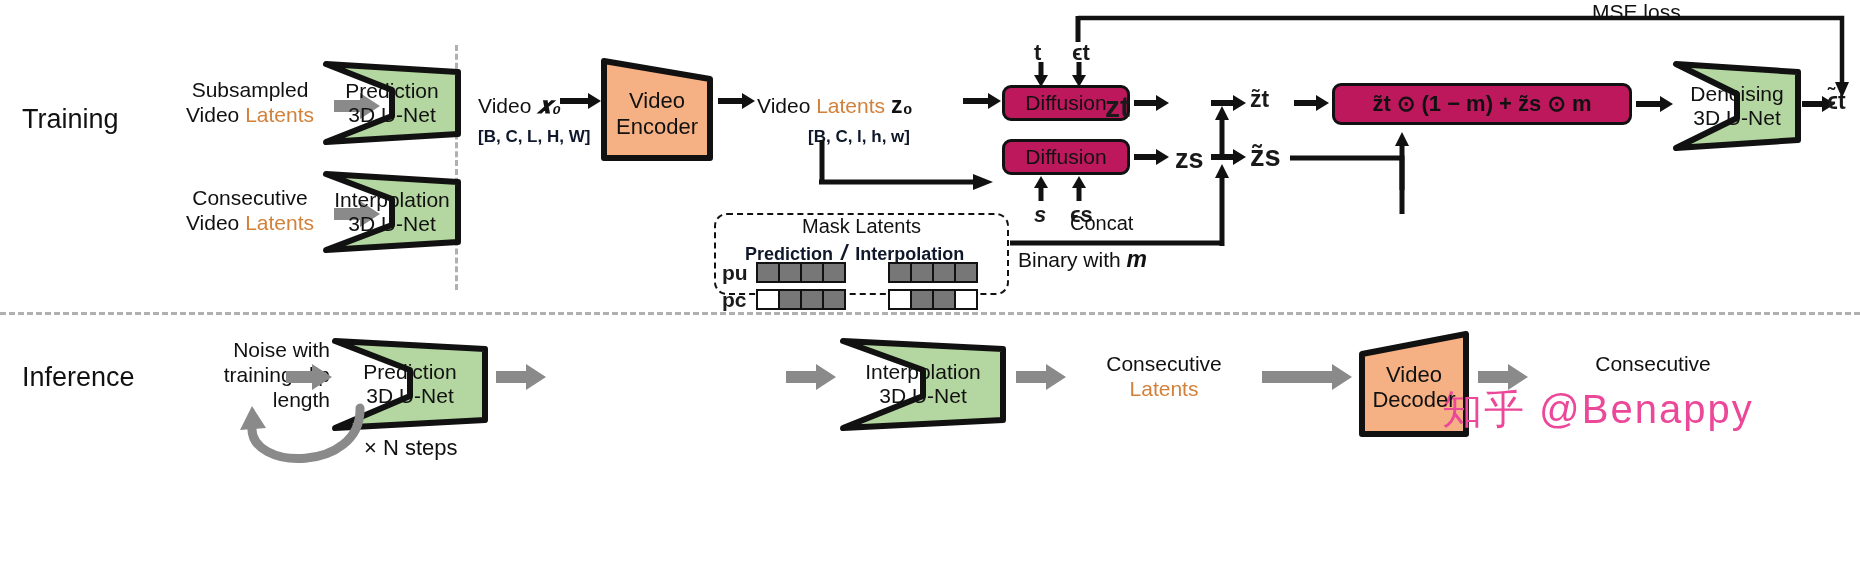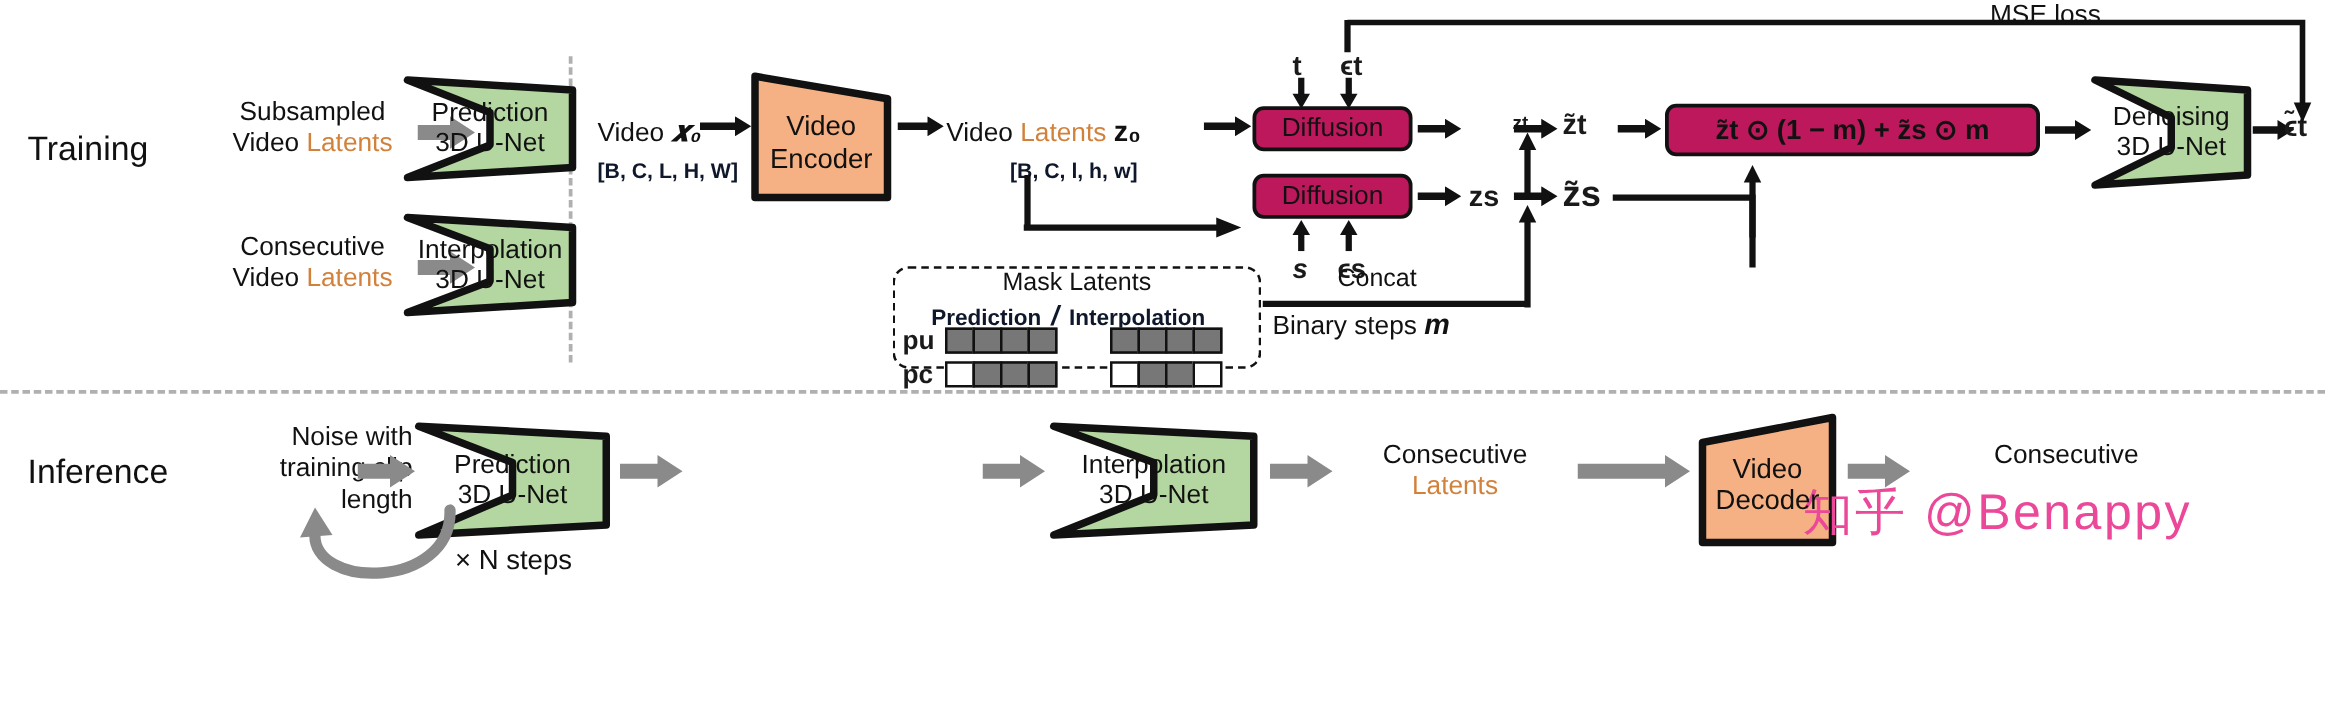--- a/index.html
+++ b/index.html
@@ -175,28 +175,28 @@
   </g>
 </svg>
 <div class="abs mathb" style="left:1034px;top:202px;font-size:22px;font-style:italic;">s</div>
 <div class="abs mathb" style="left:1070px;top:202px;font-size:22px;">ϵs</div>
 
 <svg class="abs" style="left:1134px;top:95px;" width="36" height="16">
   <g fill="#111">
       <path d="M0 5 L22 5 L22 0 L35 8 L22 16 L22 11 L0 11 Z"></path>
     </g>
 </svg>
-<div class="abs mathb" style="left:1210px;top:90px;font-size:15px;">zt</div>
+<div class="abs mathb" style="left:1105px;top:90px;font-size:30px;">zt</div>
 
 <svg class="abs" style="left:1134px;top:149px;" width="36" height="16">
   <g fill="#111">
       <path d="M0 5 L22 5 L22 0 L35 8 L22 16 L22 11 L0 11 Z"></path>
     </g>
 </svg>
-<div class="abs mathb" style="left:1175px;top:144px;font-size:23px;">zs</div>
+<div class="abs mathb" style="left:1175px;top:144px;font-size:27px;">zs</div>
 
 <svg class="abs" style="left:1211px;top:95px;" width="36" height="16">
   <g fill="#111">
       <path d="M0 5 L22 5 L22 0 L35 8 L22 16 L22 11 L0 11 Z"></path>
     </g>
 </svg>
 <div class="abs mathb" style="left:1250px;top:86px;font-size:23px;">z̃t</div>
 
 <svg class="abs" style="left:1211px;top:149px;" width="36" height="16">
   <g fill="#111">
@@ -289,21 +289,21 @@
   <div class="mcell g"></div>
 </div>
 <div class="mrow" style="left:888px;top:289px;">
   <div class="mcell w"></div>
   <div class="mcell g"></div>
   <div class="mcell g"></div>
   <div class="mcell w"></div>
 </div>
 
 <div class="abs txt" style="left:1018px;top:246px;">
-  <span>Binary steps </span><span class="mathb" style="font-size:23px;font-style:italic;">m</span>
+  <span>Binary with </span><span class="mathb" style="font-size:23px;font-style:italic;">m</span>
 </div>
 <svg class="abs" style="left:1010px;top:234px;" width="226" height="18">
   <path d="M0 9 L213 9" stroke="#111" stroke-width="5" fill="none"></path>
 </svg>
 <div class="abs txt" style="left:1070px;top:212px;font-size:20px;">Concat</div>
 
 <div class="abs stage" style="left:22px;top:362px;">Inference</div>
 
 <div class="abs txt c" style="left:160px;top:338px;width:170px;text-align:right;">
   <div>Noise with</div>

